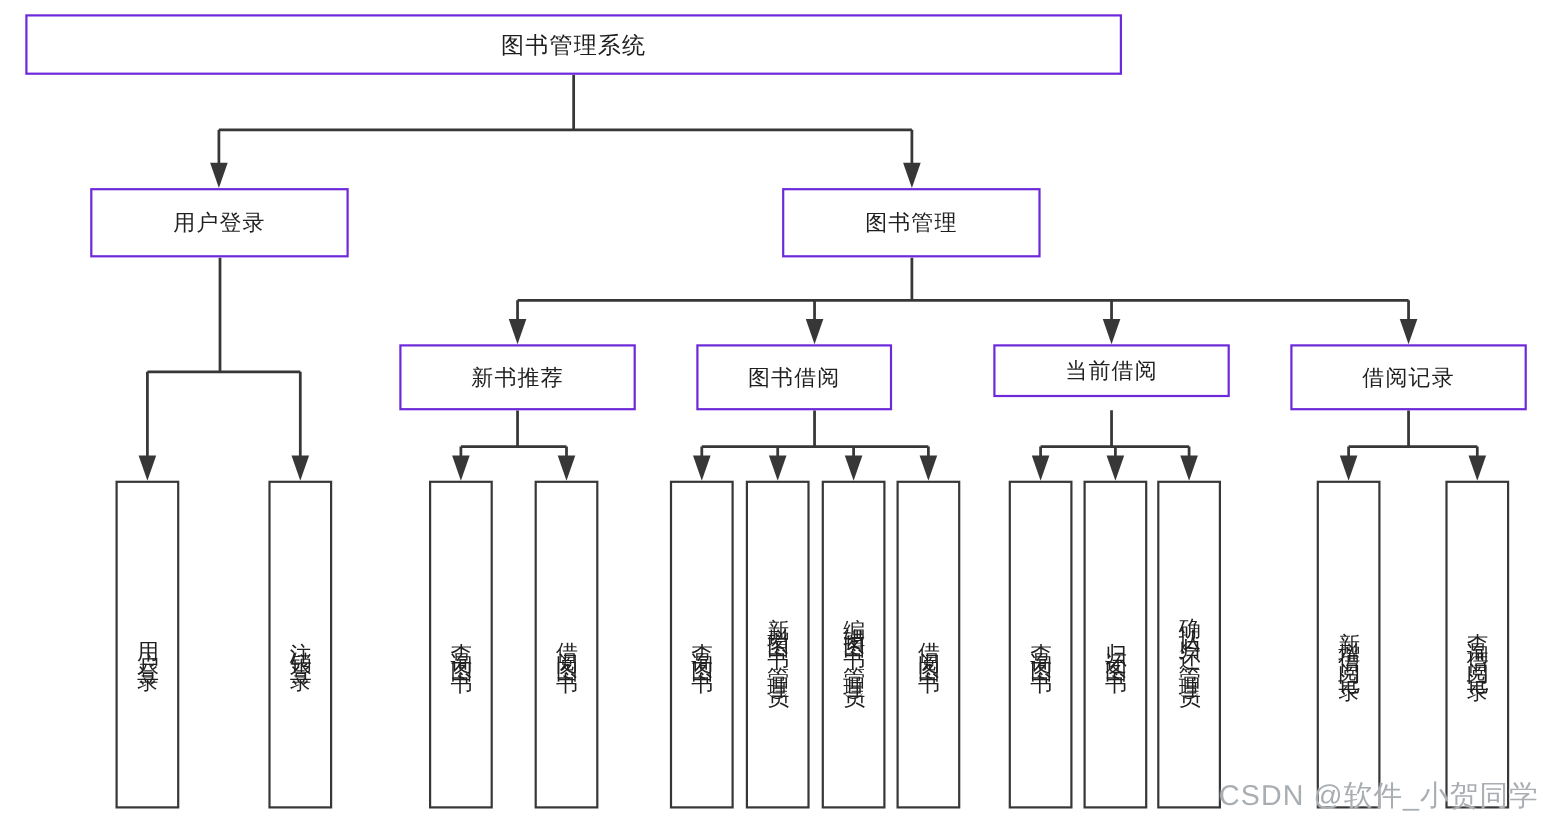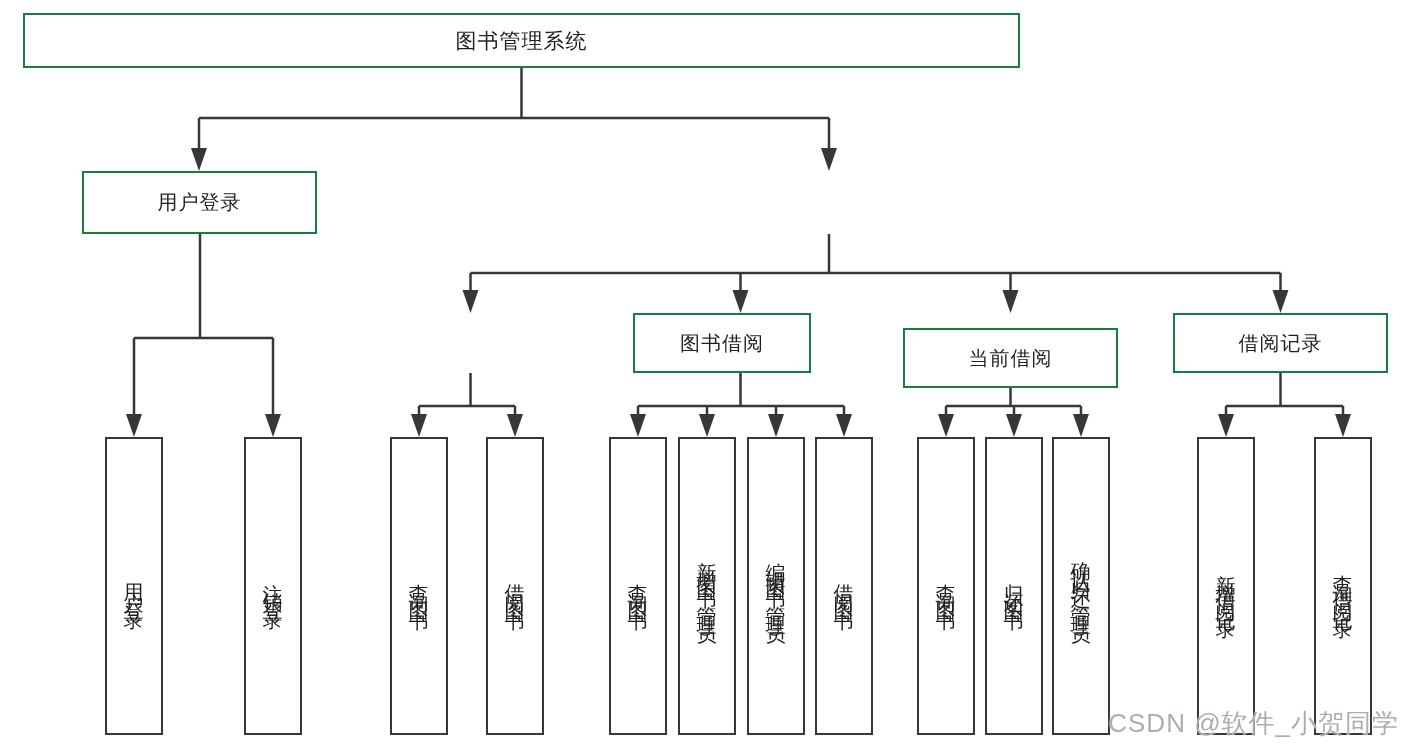--- a/index.html
+++ b/index.html
@@ -15,21 +15,21 @@
   #wires {
     position: absolute;
     left: 0; top: 0;
     width: 1405px; height: 747px;
     pointer-events: none;
   }
   .box {
     position: absolute;
     box-sizing: border-box;
     background: #ffffff;
-    border: 2px solid #15803d;
+    border: 2px solid #6d28d9;
     display: flex;
     align-items: center;
     justify-content: center;
     font-size: 20px;
     letter-spacing: 1px;
     color: #1f1f1f;
     z-index: 2;
   }
   .box.root { font-size: 21px; }
   .vbox {
@@ -106,23 +106,25 @@
       <use href="#arr" transform="translate(1014,437)"></use>
       <use href="#arr" transform="translate(1081,437)"></use>
       <use href="#arr" transform="translate(1226,437)"></use>
       <use href="#arr" transform="translate(1343,437)"></use>
     </g>
   </svg>
 
   <div class="box root" style="left:23px; top:13px; width:997px; height:55px;">图书管理系统</div>
 
   <div class="box" style="left:82px; top:171px; width:235px; height:63px;">用户登录</div>
+  <div class="box" style="left:711px; top:171px; width:235px; height:63px;">图书管理</div>
 
+  <div class="box" style="left:363px; top:313px; width:215px; height:60px;">新书推荐</div>
   <div class="box" style="left:633px; top:313px; width:178px; height:60px;">图书借阅</div>
-  <div class="box" style="left:903px; top:313px; width:215px; height:60px;margin-top:15px;">当前借阅</div>
+  <div class="box" style="left:903px; top:313px; width:215px; height:48px;">当前借阅</div>
   <div class="box" style="left:1173px; top:313px; width:215px; height:60px;">借阅记录</div>
 
   <div class="vbox" style="left:105px; top:437px; width:58px; height:298px;">
     <span>用户登录</span>
   </div>
   <div class="vbox" style="left:244px; top:437px; width:58px; height:298px;">
     <span>注销登录</span>
   </div>
 
   <div class="vbox" style="left:390px; top:437px; width:58px; height:298px;">

